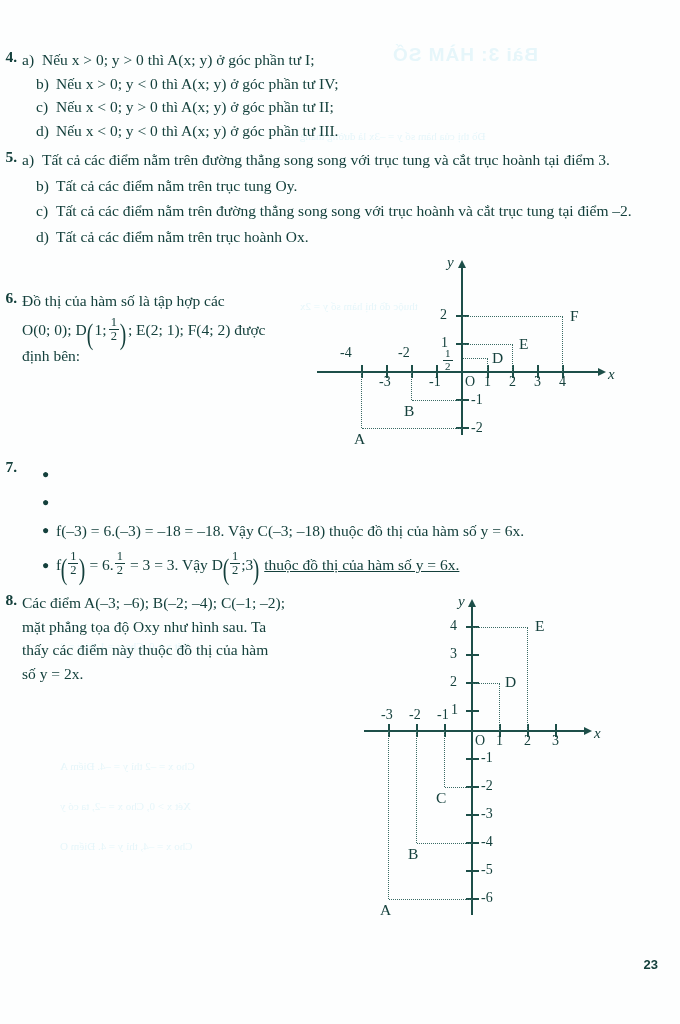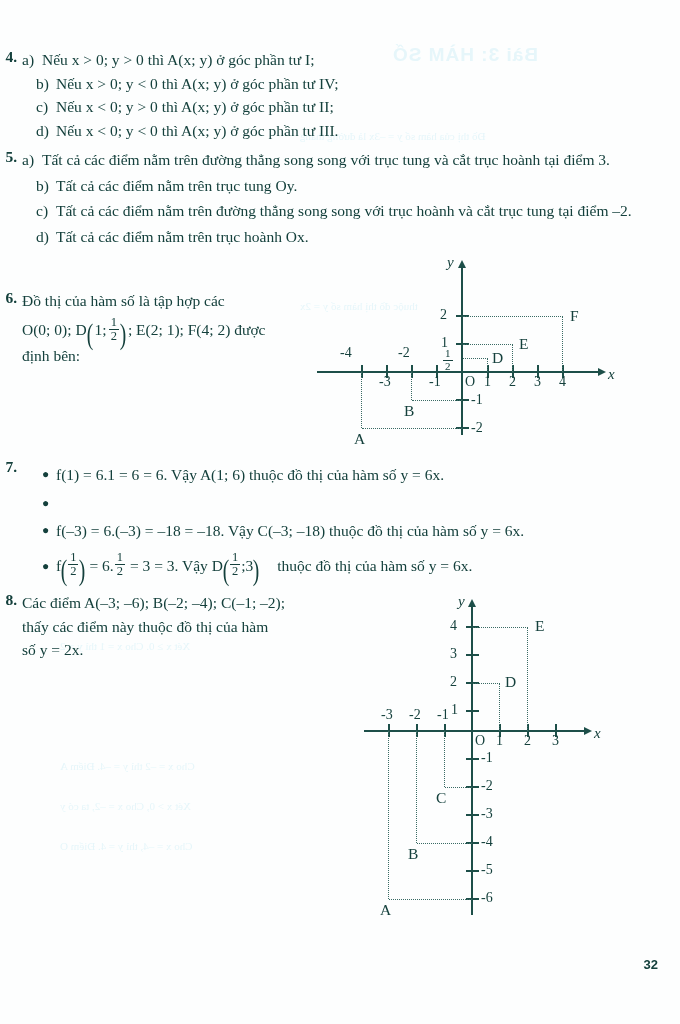--- a/index.html
+++ b/index.html
@@ -229,21 +229,20 @@
     <div class="dash-v" style="left:361px; top:372px; height:56px;"></div>
     <div class="plbl" style="left:354px; top:430px;">A</div>
   </div>
 
   <div class="qblock" style="left:-4px; top:458px; width:660px;">
     <div class="qnum">7.</div>
     <div class="qbody" style="width:625px;">
 
       <div class="bullet" style="padding-left:20px;">
         <div class="bulletdot">●</div>
-        <div>f(1) = 6.1 = 6 = 6. Vậy A(1; 6) thuộc đồ thị của hàm số y = 6x.</div>
       </div>
       <div class="bullet" style="padding-left:20px;">
         <div class="bulletdot">●</div>
       </div>
       <div class="bullet" style="padding-left:20px;">
         <div class="bulletdot">●</div>
         <div>f(–3) = 6.(–3) = –18 = –18. Vậy C(–3; –18) thuộc đồ thị của hàm số y = 6x.</div>
       </div>
 
       <div class="bullet" style="padding-left:20px; margin-top:9px; align-items:center;">
@@ -262,30 +261,31 @@
             <span class="den">2</span>
           </span>
           <span style="margin-left:4px;">= 3 = 3. Vậy D</span>
           <span class="paren">(</span>
           <span class="frac">
             <span class="num">1</span>
             <span class="den">2</span>
           </span>
           <span>;3</span>
           <span class="paren">)</span>
-          <span style="margin-left:18px;">thuộc đồ thị của hàm số y = 6x.</span>
+          <span style="margin-left:5px;text-decoration:underline;">thuộc đồ thị của hàm số y = 6x.</span>
         </div>
       </div>
     </div>
   </div>
 
   <div class="qblock" style="left:-4px; top:591px; width:380px;">
     <div class="qnum">8.</div>
     <div class="qbody" style="width:345px;">
       <div>Các điểm A(–3; –6); B(–2; –4); C(–1; –2);</div>
+      <div>mặt phẳng tọa độ Oxy như hình sau. Ta</div>
       <div>thấy các điểm này thuộc đồ thị của hàm</div>
       <div>số y = 2x.</div>
     </div>
   </div>
 
   <div class="graph" style="left:0; top:0; width:680px; height:1024px;">
 
     <div class="axis" style="left:364px; top:730px; width:222px; height:2px;"></div>
     <div class="arrow-r" style="left:584px; top:727px;"></div>
     <div class="lbl" style="left:594px; top:725px; font-style:italic; font-size:15px;">x</div>
@@ -345,15 +345,15 @@
 
     <div class="dash-h" style="left:417px; top:843px; width:55px;"></div>
     <div class="dash-v" style="left:416px; top:731px; height:112px;"></div>
     <div class="plbl" style="left:408px; top:845px;">B</div>
 
     <div class="dash-h" style="left:389px; top:899px; width:83px;"></div>
     <div class="dash-v" style="left:388px; top:731px; height:168px;"></div>
     <div class="plbl" style="left:380px; top:901px;">A</div>
   </div>
 
-  <div class="pagenum">32</div>
+  <div class="pagenum">23</div>
 
 </div>
 
 </body></html>

